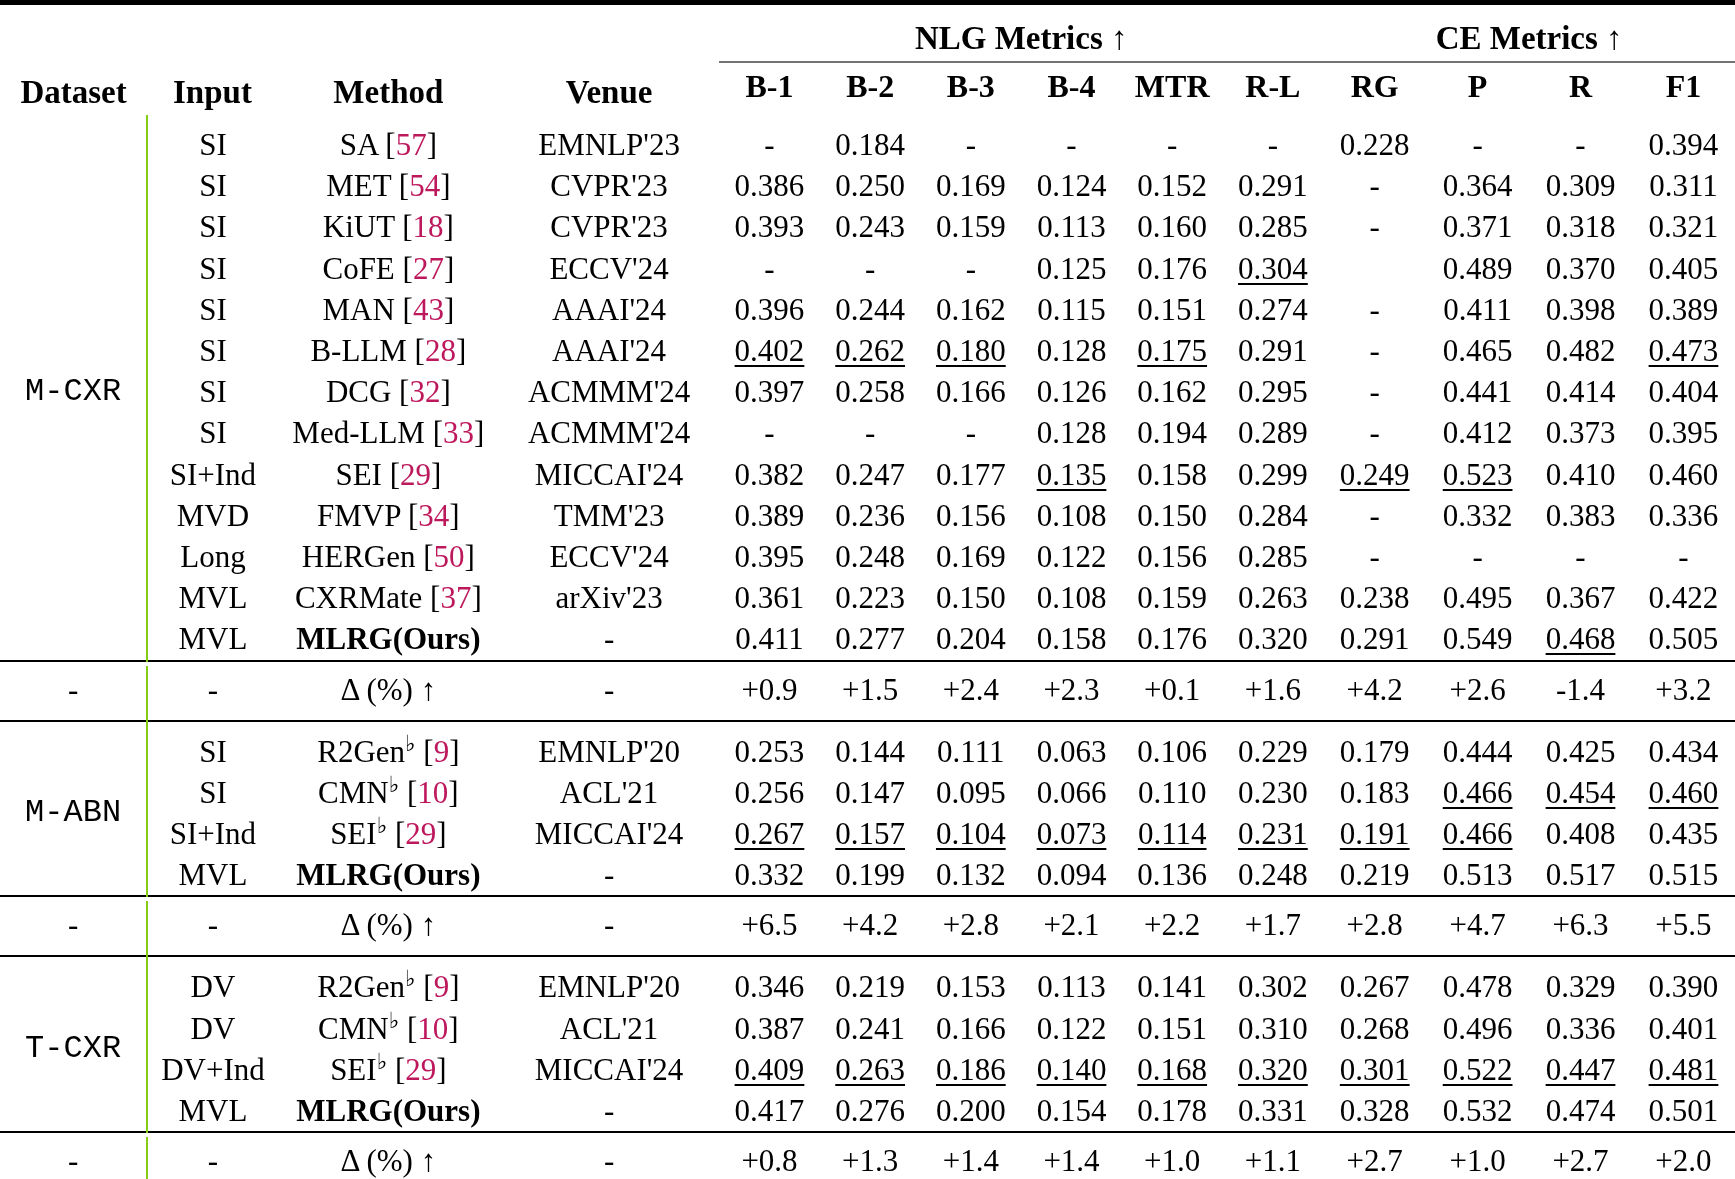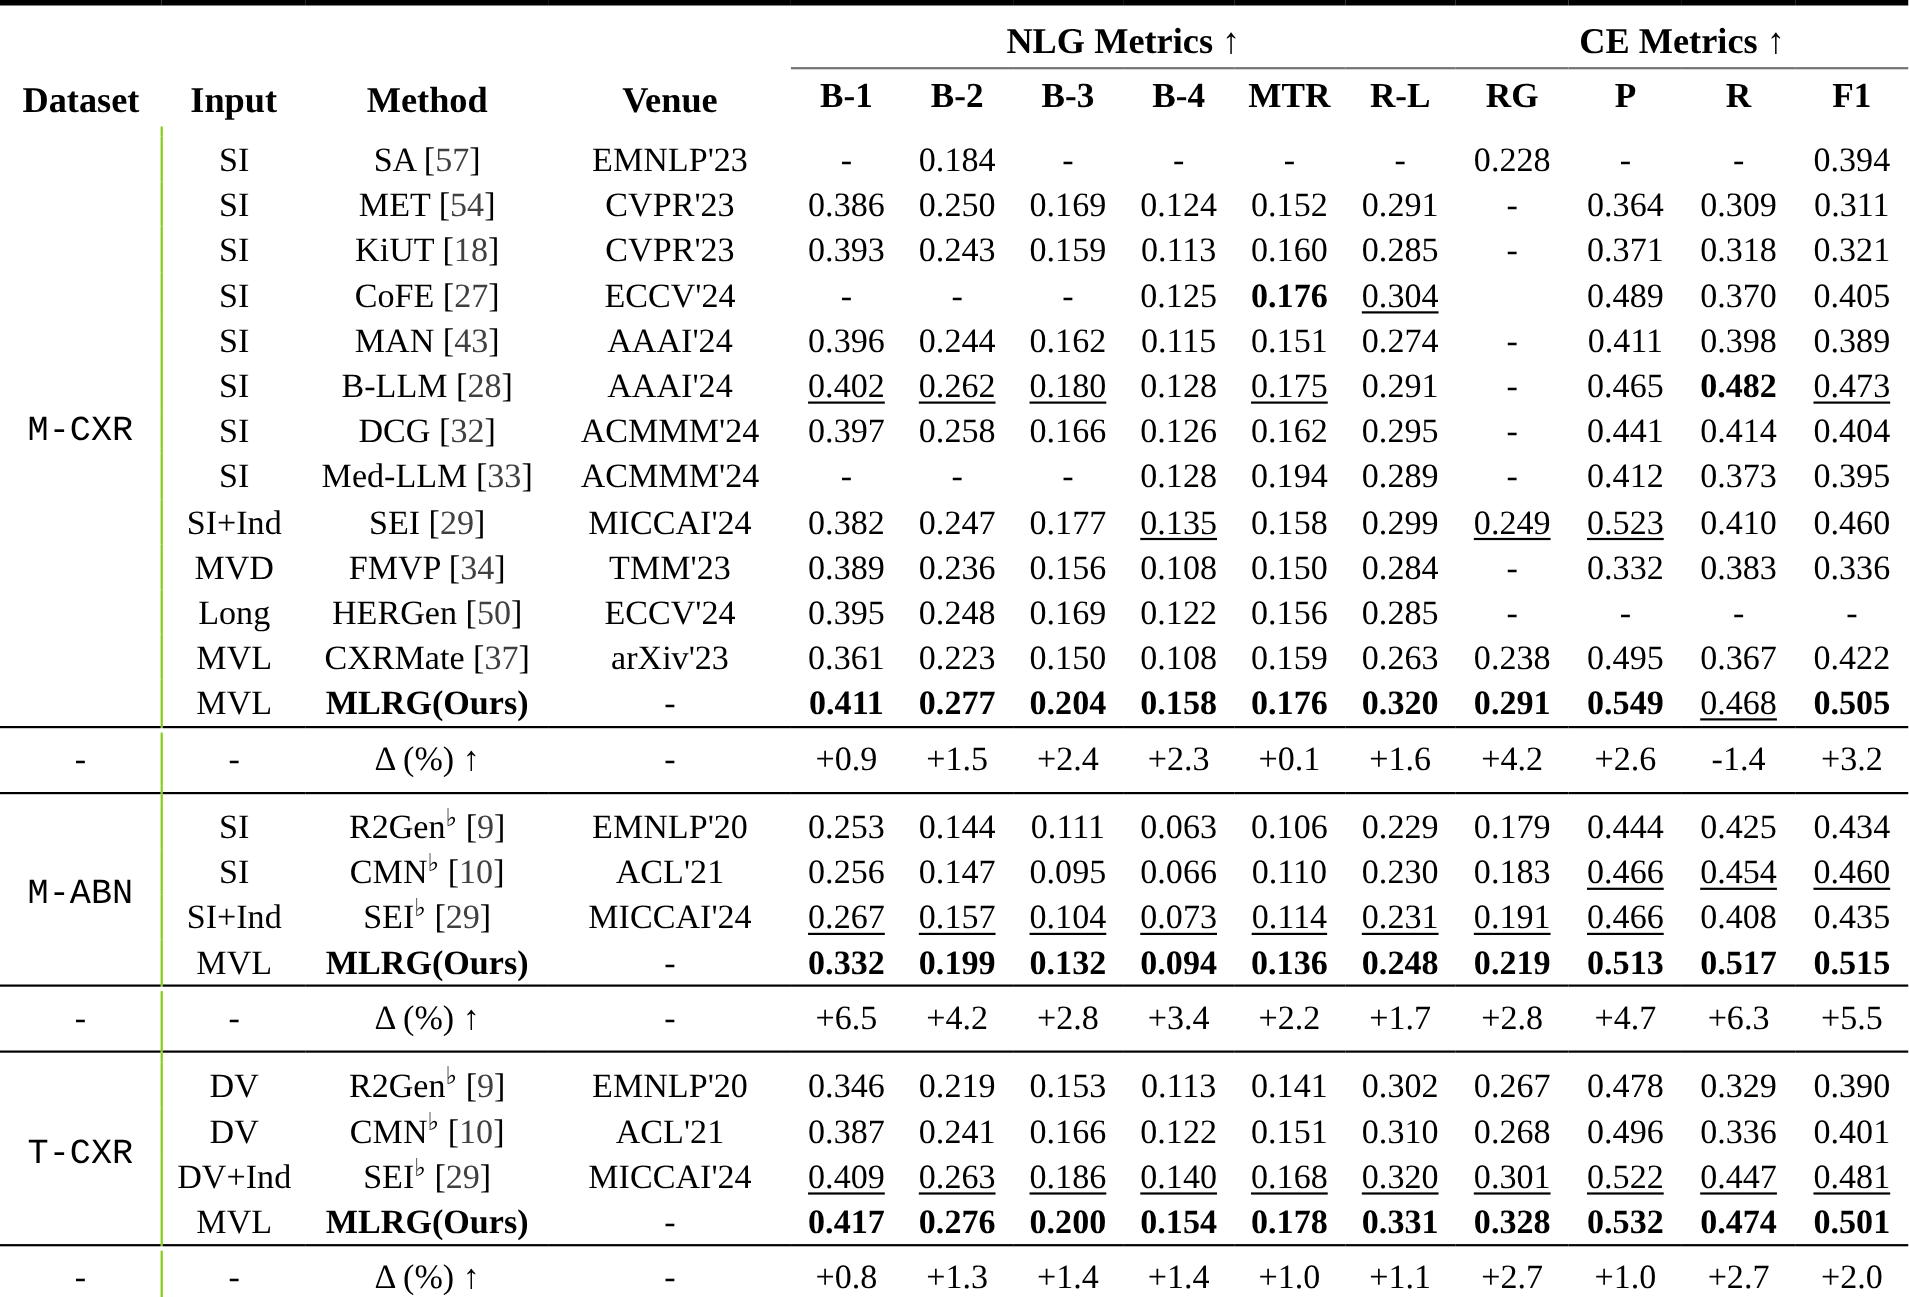--- a/index.html
+++ b/index.html
@@ -53,24 +53,24 @@
   .grouphdr { font-weight: bold; font-size: 33px; }
   .grouprule { border-bottom: 2px solid #737373; }
 
   tr.datarow td { height: 41.2px; line-height: 41.2px; }
   tr.deltarow td { height: 48px; line-height: 48px; }
   tr.spacer td { height: 9px; line-height: 9px; padding:0; }
   tr.spacer-sm td { height: 6px; line-height: 6px; padding:0; }
 
   .vline { border-left: 2px solid #84cc16; }
 
-  .bold { font-weight: bold; }
+  .bold { font-weight: normal; }
   .ul   { text-decoration: underline; text-underline-offset: 4px; text-decoration-thickness: 2px; }
 
-  .cite { color: #404040; }
+  .cite { color: #be185d; }
   .flat { font-size: 0.72em; vertical-align: super; line-height: 0; }
 
   .dsname { font-size: 32px; font-family: Liberation Mono, monospace; }
 
   .sect-sep td { height: 0; border-top: 2px solid #000; padding: 0; }
   .sect-sep2 td { height: 4px; border-top: 2px solid #000; padding: 0; }
 </style>
 </head>
 <body>
 
@@ -448,21 +448,21 @@
           <td colspan="13" style="border-top:2px solid #000;"></td>
         </tr>
         <tr class="deltarow">
           <td>-</td>
           <td class="vline">-</td>
           <td>Δ (%) ↑</td>
           <td>-</td>
           <td>+6.5</td>
           <td>+4.2</td>
           <td>+2.8</td>
-          <td>+3.4</td>
+          <td>+2.1</td>
           <td>+2.2</td>
           <td>+1.7</td>
           <td>+2.8</td>
           <td>+4.7</td>
           <td>+6.3</td>
           <td>+5.5</td>
         </tr>
         <tr class="spacer-sm">
           <td></td>
           <td class="vline"></td>

